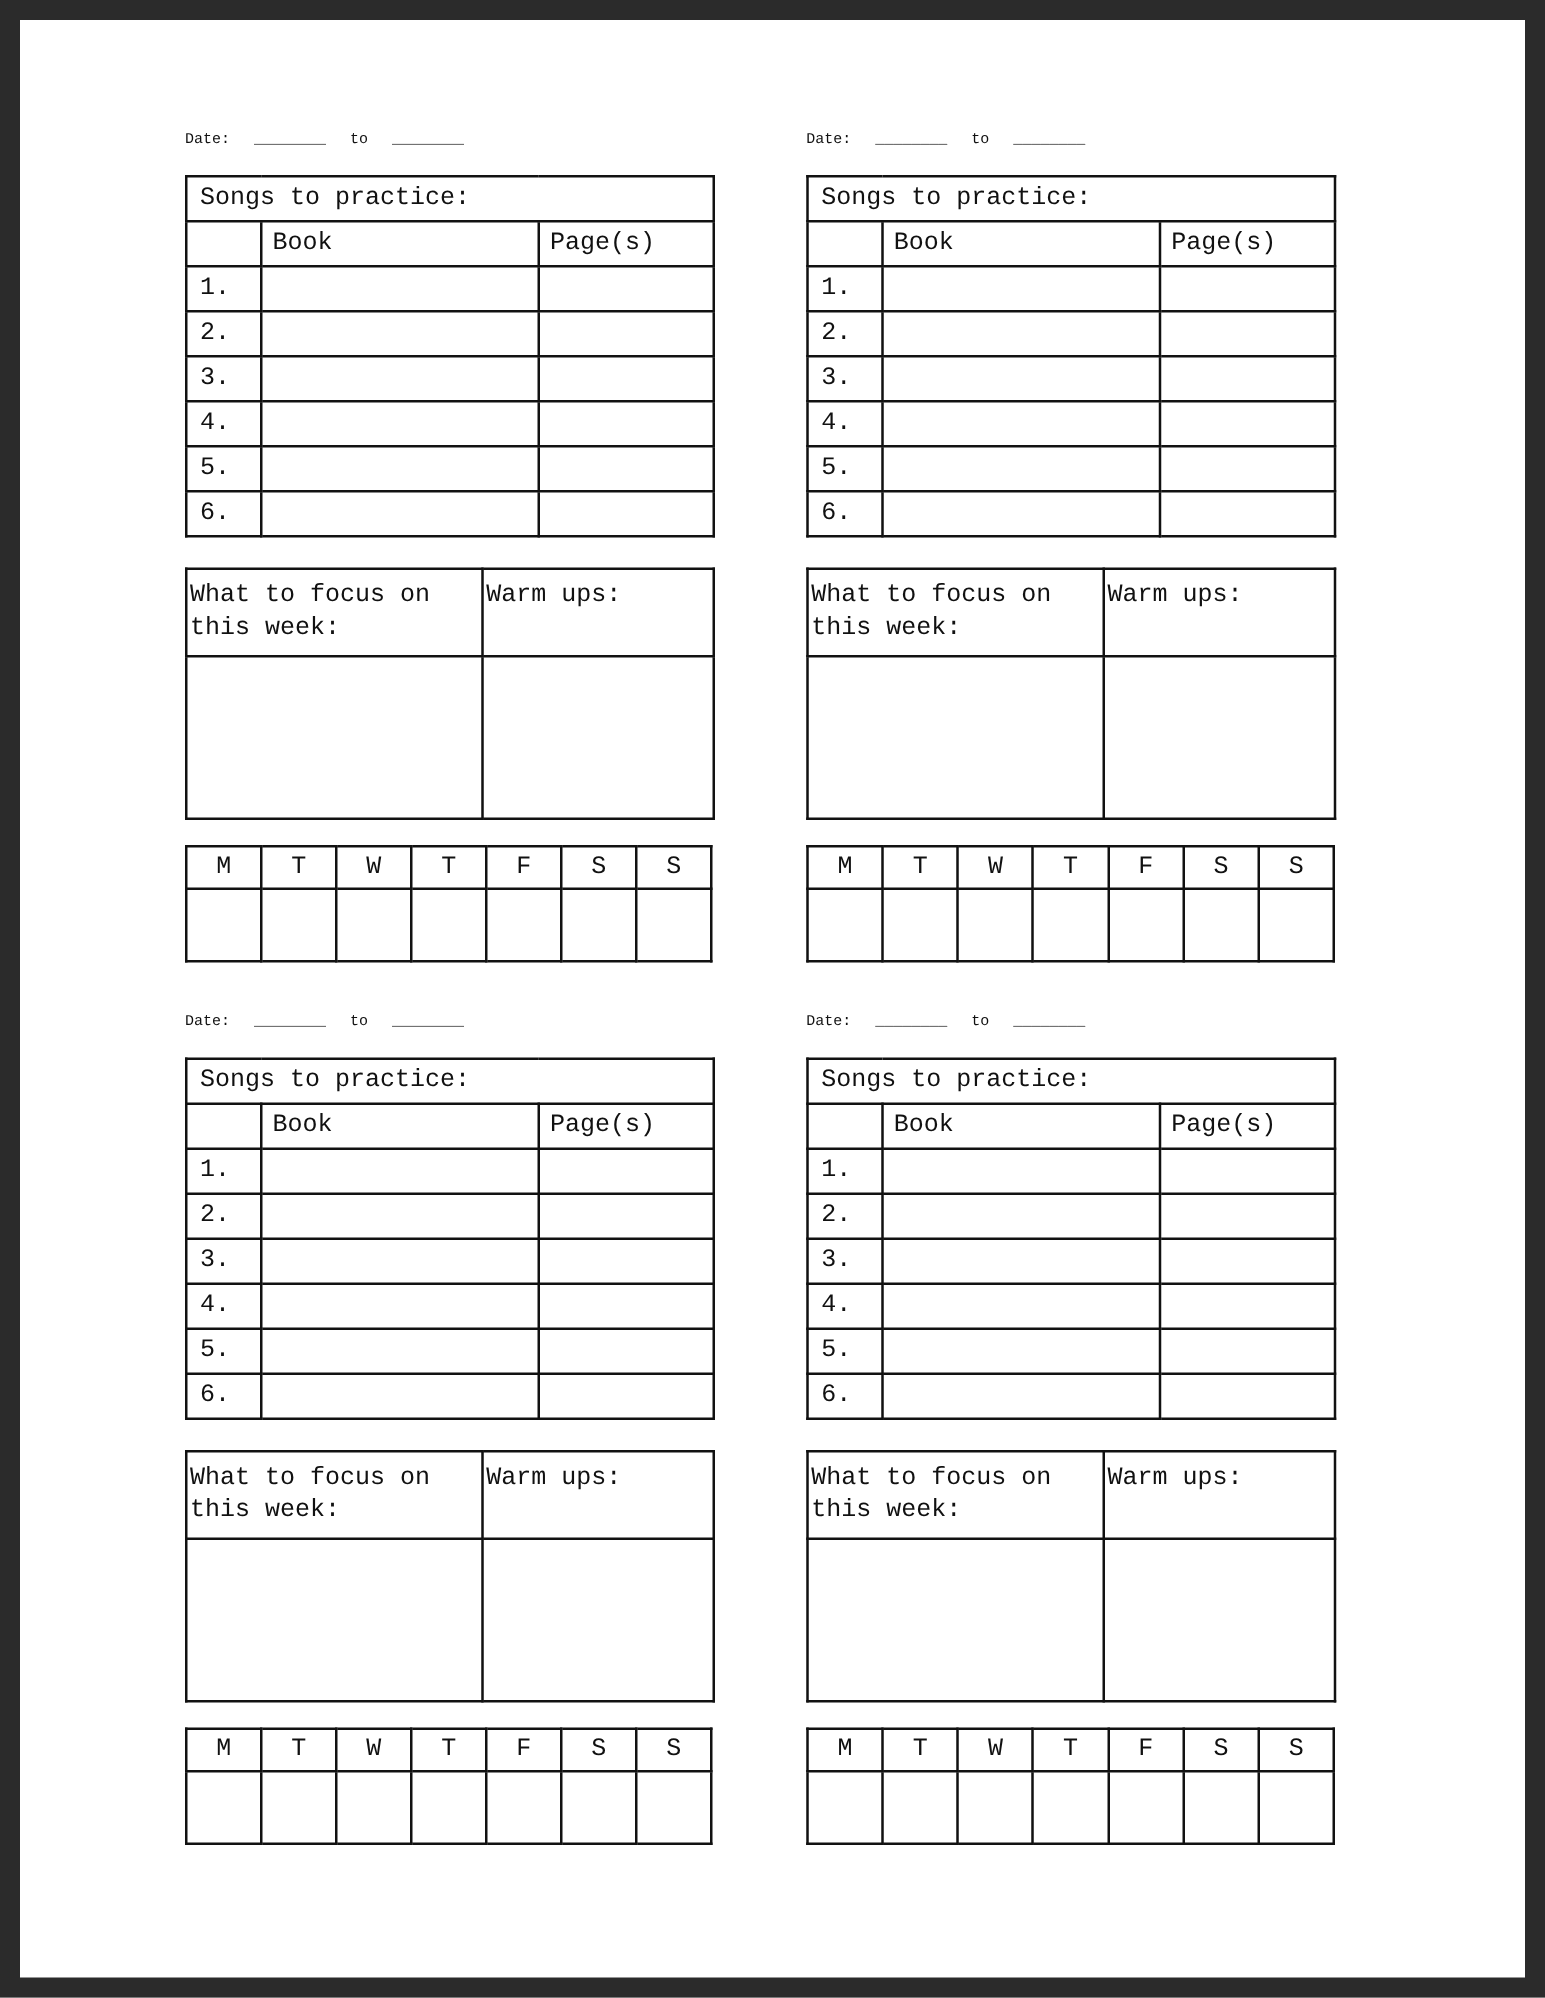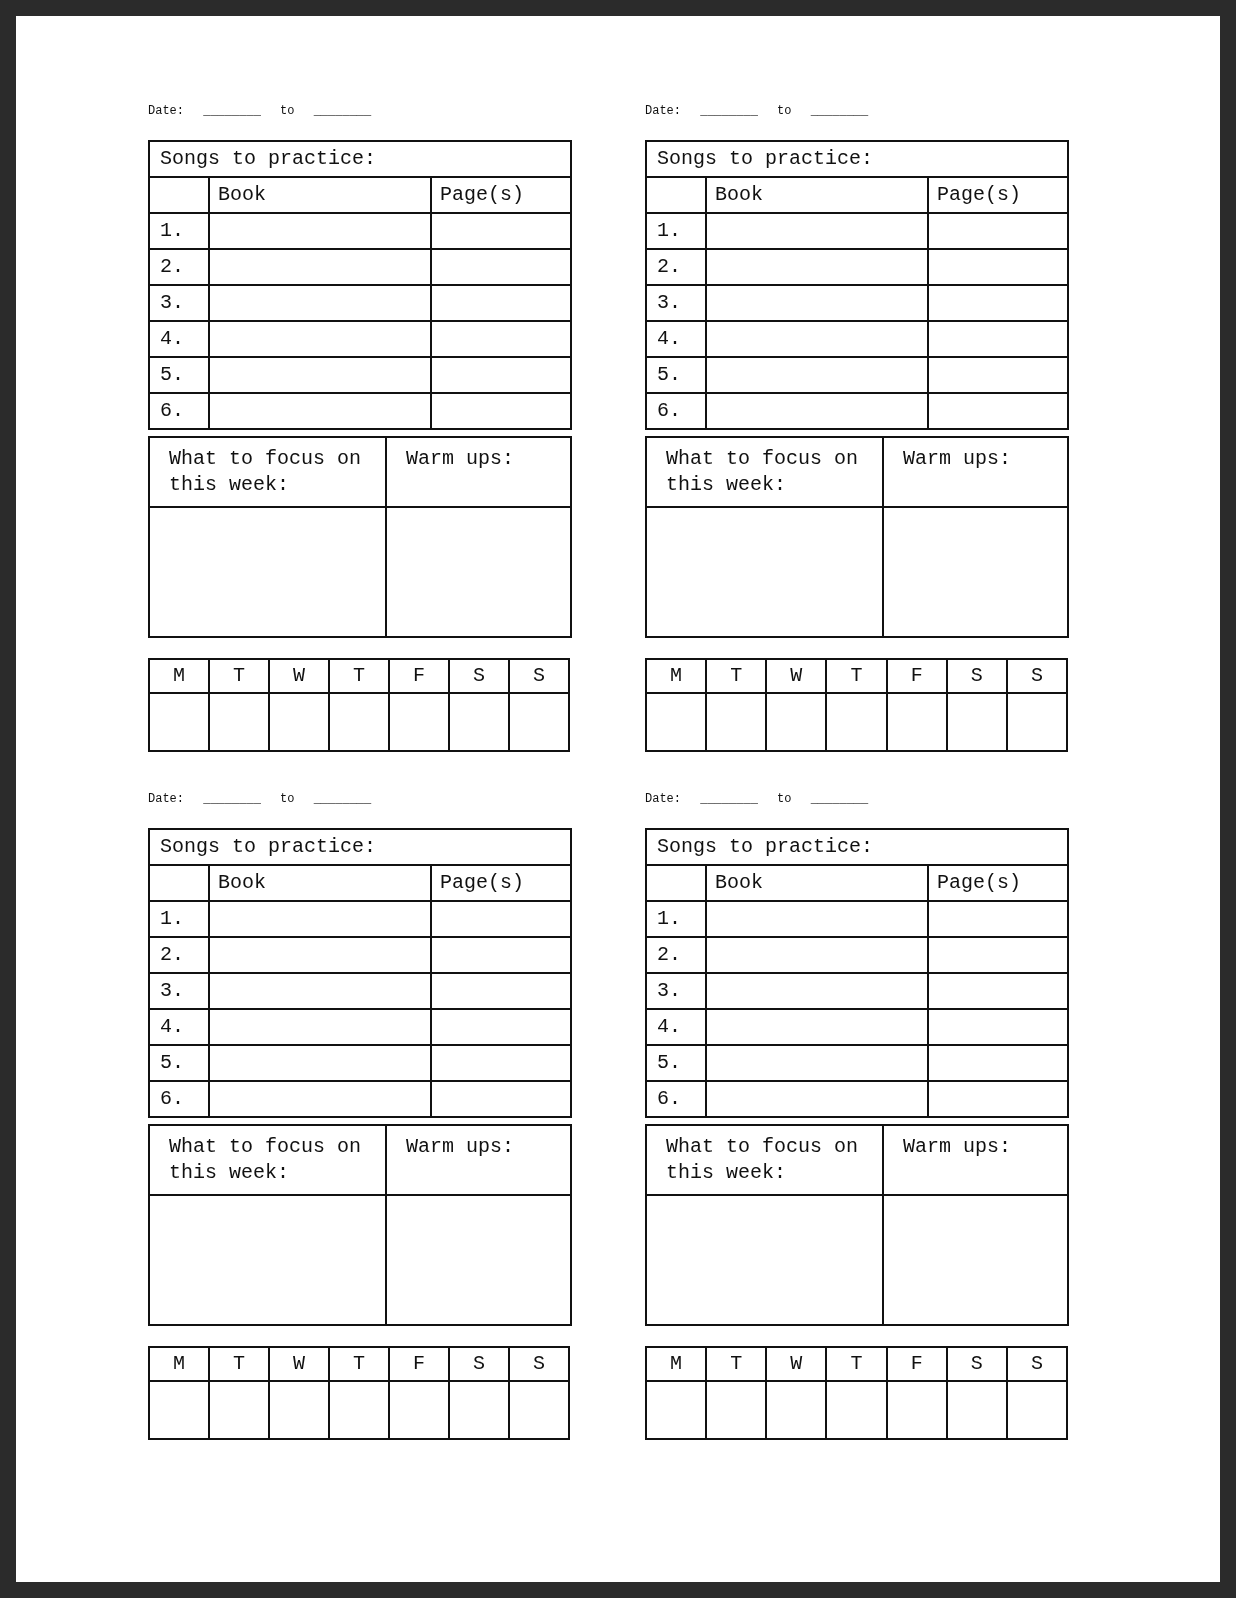--- a/index.html
+++ b/index.html
@@ -46,28 +46,28 @@
   td {
     border: 2px solid #111111;
     font-size: 20px;
     line-height: 26px;
     padding: 2px 8px;
     vertical-align: middle;
     overflow: hidden;
   }
 
   
-  .songs { margin-bottom: 6px; }
+  .songs { margin-bottom: 24px; }
   .songs td { height: 36px; }
   .songs .songs-header-cell { padding: 4px 10px; }
   .songs .num { padding-left: 10px; }
 
   
   .focus { margin-bottom: 20px; }
-  .focus td { vertical-align: top; padding: 8px 19px; }
+  .focus td { vertical-align: top; padding: 8px 2px; }
   .focus .head-row td { height: 68px; }
   .focus .body-row td { height: 130px; }
 
   
   .week td { text-align: center; padding: 2px 4px; }
   .week .head-row td { height: 34px; }
   .week .body-row td { height: 58px; }
 </style>
 </head>
 <body>

